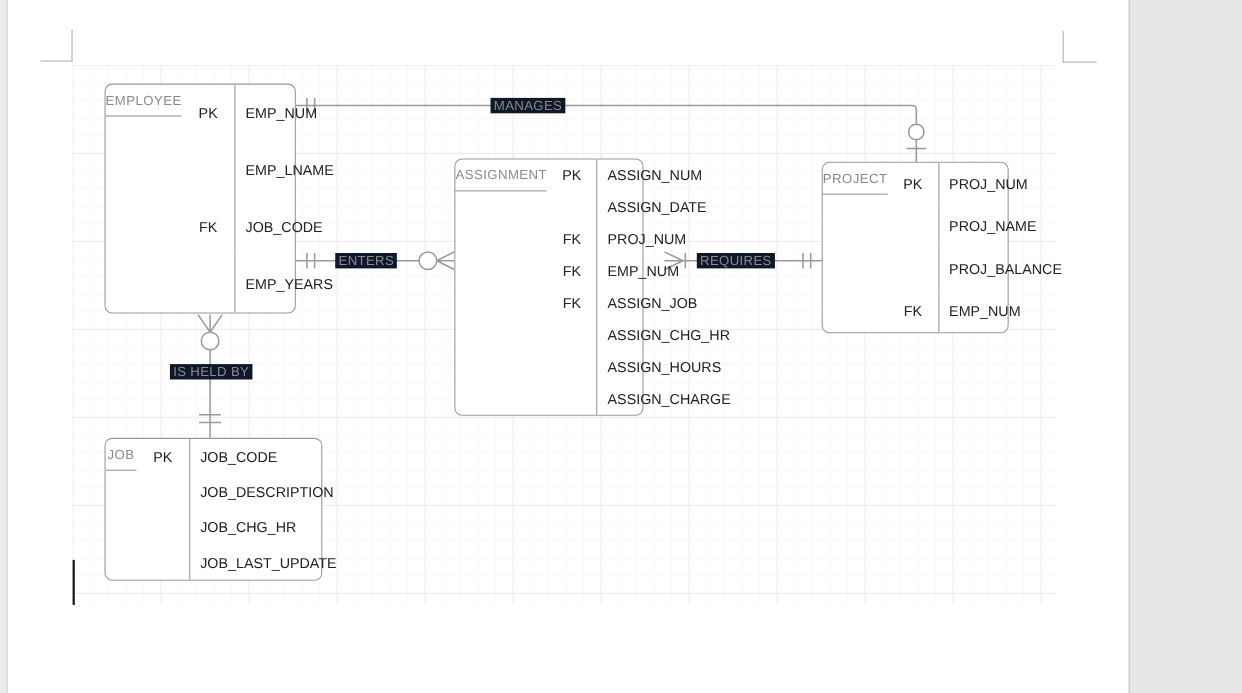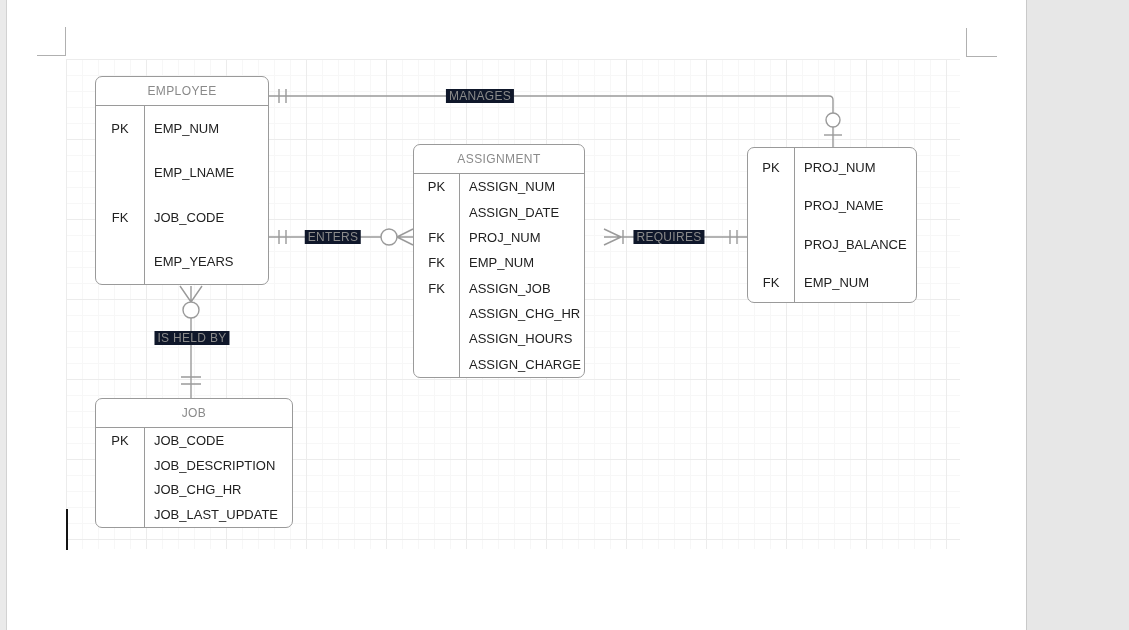--- a/index.html
+++ b/index.html
@@ -34,21 +34,21 @@
     position:absolute;left:966px;top:28px;width:30px;height:28px;
     border-left:1px solid #b0b0b0;border-bottom:1px solid #b0b0b0;
   }
   .text-cursor{
     position:absolute;left:66px;top:509px;width:2px;height:41px;background:#141414;
   }
   svg.connectors{position:absolute;left:0;top:0;z-index:2;}
   .entity{
     position:absolute;z-index:3;
     background:#ffffff;border:1px solid #9a9a9a;border-radius:7px;
-    box-sizing:border-box;display:flex;flex-direction:column;
+    box-sizing:border-box;display:flex;flex-direction:row;
   }
   .entity-title{
     height:28px;flex:0 0 28px;display:flex;align-items:center;justify-content:center;
     border-bottom:1px solid #9a9a9a;
     color:#8a8a8a;font-size:12px;letter-spacing:.4px;
   }
   .entity-body{display:flex;flex-direction:column;flex:1;}
   .attr-row{display:flex;flex:1;align-items:center;}
   .attr-key{
     width:var(--kw,48px);flex:0 0 var(--kw,48px);align-self:stretch;
@@ -160,20 +160,21 @@
         <span class="attr-name">ASSIGN_HOURS</span>
       </div>
     <div class="attr-row">
         <span class="attr-key"></span>
         <span class="attr-name">ASSIGN_CHARGE</span>
       </div>
   </div>
 </div>
 
 <div class="entity" style="left:747px;top:147px;width:170px;height:156px;--kw:46px">
+  <div class="entity-title">PROJECT</div>
   <div class="entity-body">
     <div class="attr-row">
         <span class="attr-key">PK</span>
         <span class="attr-name">PROJ_NUM</span>
       </div>
     <div class="attr-row">
         <span class="attr-key"></span>
         <span class="attr-name">PROJ_NAME</span>
       </div>
     <div class="attr-row">

